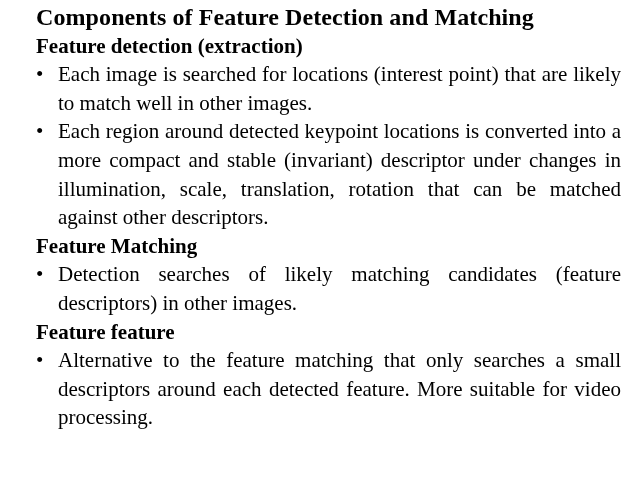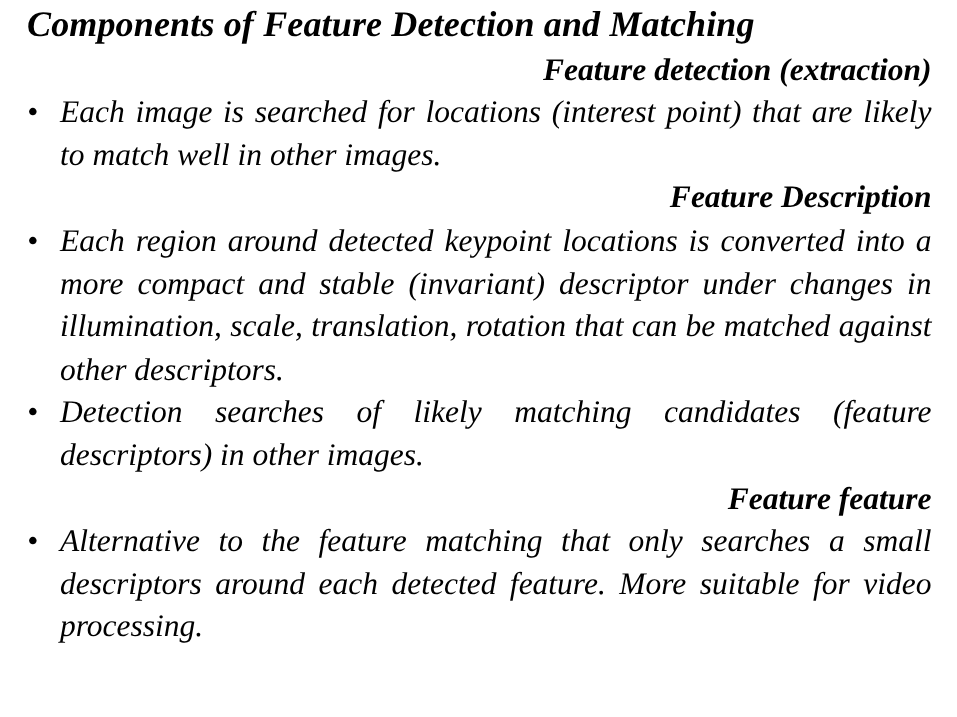--- a/index.html
+++ b/index.html
@@ -9,37 +9,36 @@
   body {
     width: 638px;
     height: 478px;
     background: #ffffff;
     overflow: hidden;
   }
   .slide {
     box-sizing: border-box;
     width: 638px;
     height: 478px;
-    padding: 3px 17px 0 18px;
+    padding: 3px 17px 0 36px;
     font-family: "Liberation Serif", "DejaVu Serif", serif;
     color: #000000;
     font-size: 21px;
     line-height: 28.6px;
-    font-style: italic;
   }
   .slide-title {
     font-size: 24px;
     font-weight: bold;
     text-align: left;
     white-space: nowrap;
     letter-spacing: 0.1px;
   }
   .section-heading {
     font-weight: bold;
-    text-align: right;
+    text-align: left;
   }
   .bullet {
     display: flex;
   }
   .bullet-dot {
     flex: 0 0 22px;
     text-align: left;
   }
   .bullet-text {
     flex: 1;
@@ -52,26 +51,26 @@
 <div class="slide">
 
   <div class="slide-title">Components of Feature Detection and Matching</div>
 
   <div class="section-heading">Feature detection (extraction)</div>
   <div class="bullet">
     <span class="bullet-dot">•</span>
     <div class="bullet-text">Each image is searched for locations (interest point) that are likely to match well in other images.</div>
   </div>
 
-  <div class="section-heading">Feature Description</div>
   <div class="bullet">
     <span class="bullet-dot">•</span>
     <div class="bullet-text">Each region around detected keypoint locations is converted into a more compact and stable (invariant) descriptor under changes in illumination, scale, translation, rotation that can be matched against other descriptors.</div>
   </div>
 
+  <div class="section-heading">Feature Matching</div>
   <div class="bullet">
     <span class="bullet-dot">•</span>
     <div class="bullet-text">Detection searches of likely matching candidates (feature descriptors) in other images.</div>
   </div>
 
   <div class="section-heading">Feature feature</div>
   <div class="bullet">
     <span class="bullet-dot">•</span>
     <div class="bullet-text">Alternative to the feature matching that only searches a small descriptors around each detected feature. More suitable for video processing.</div>
   </div>

